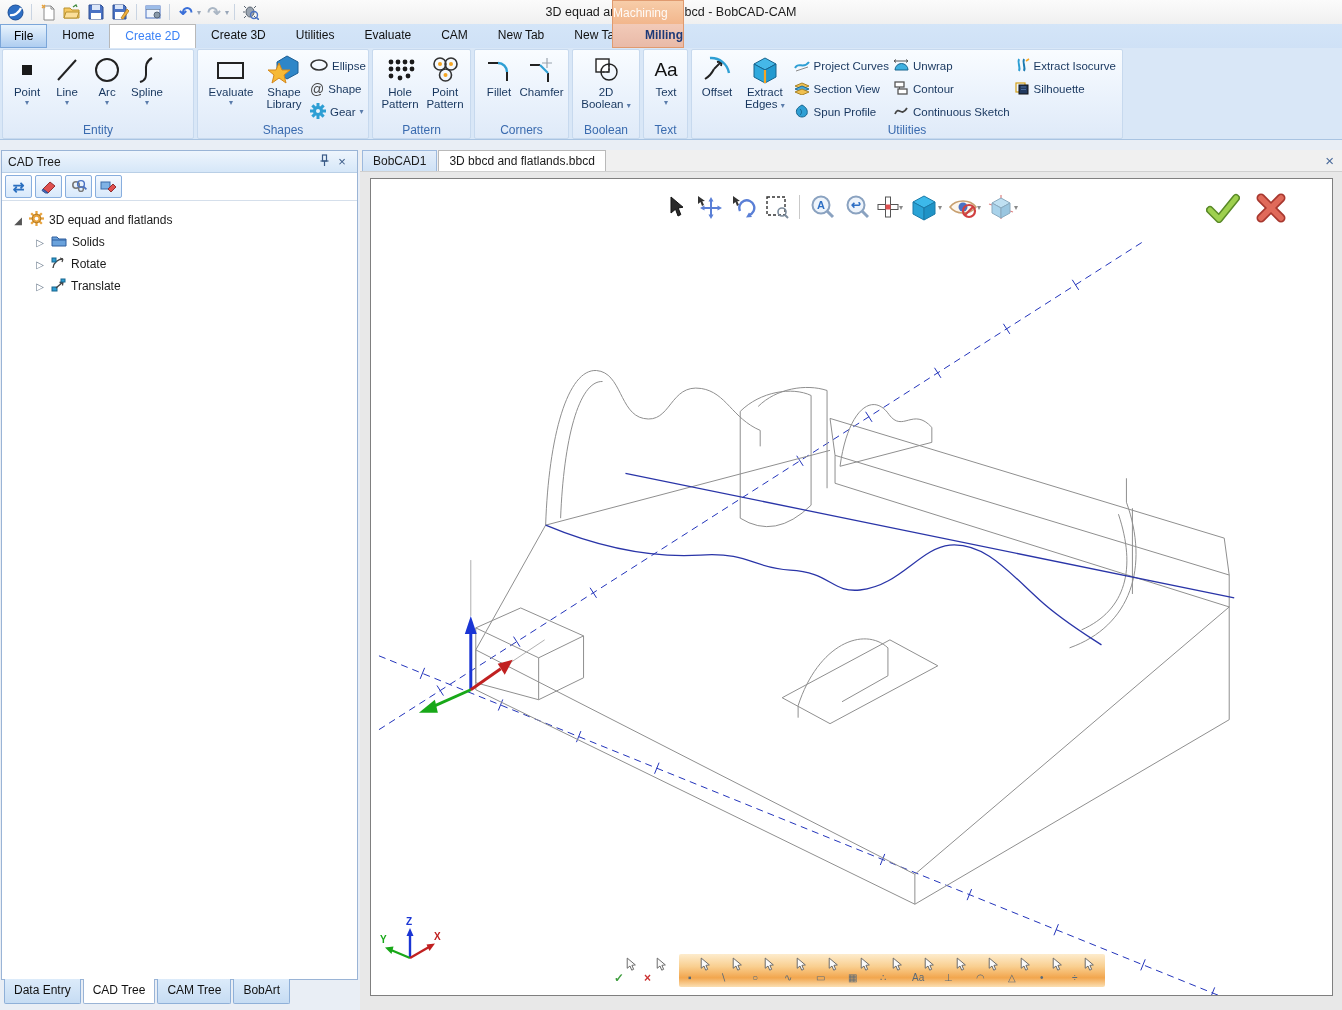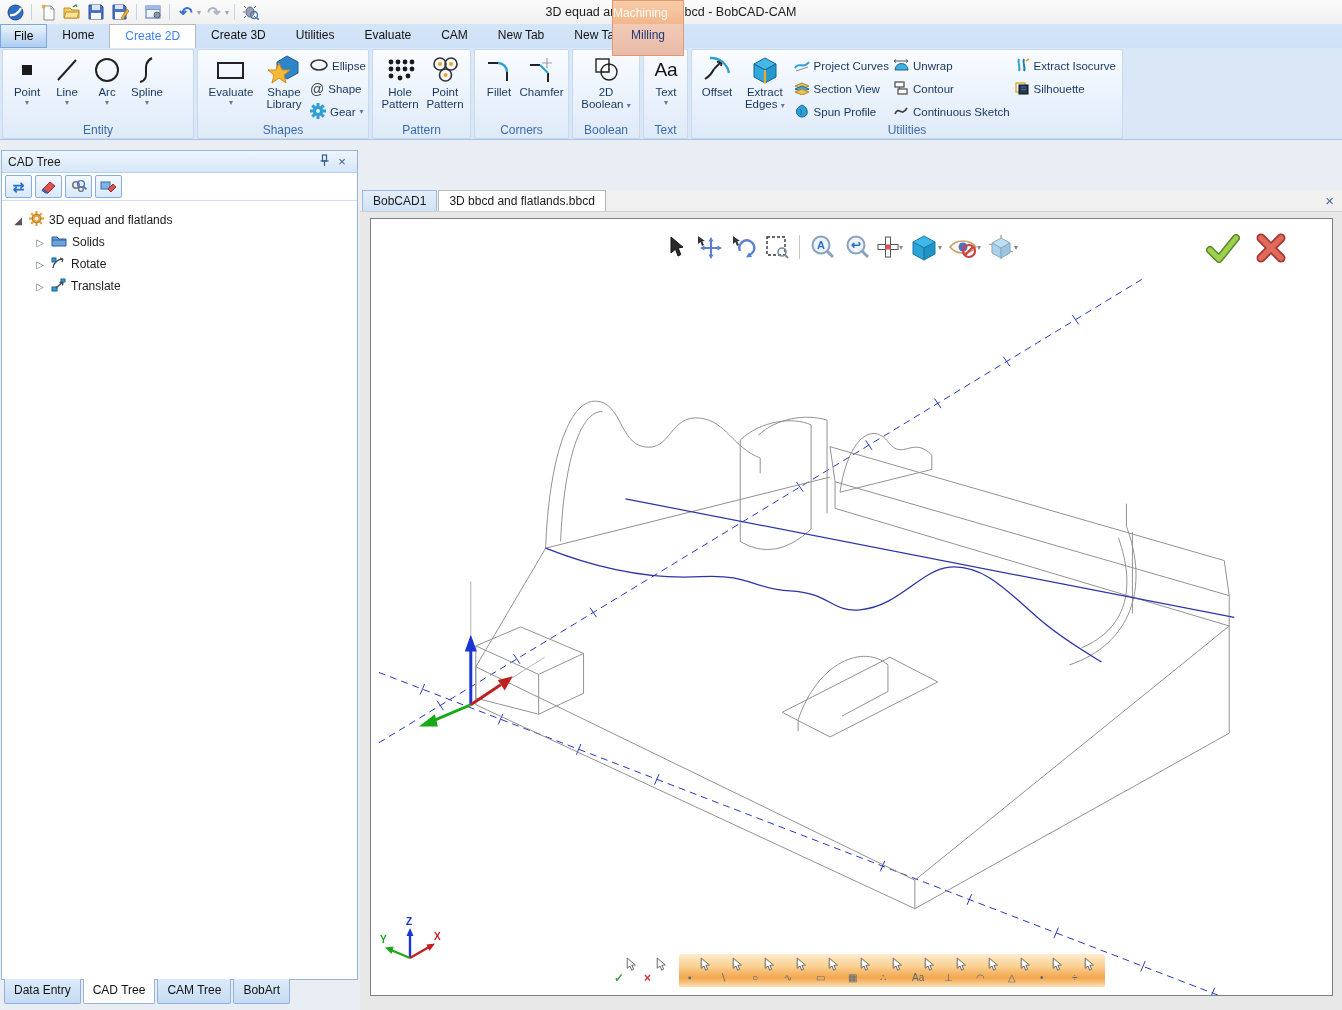--- a/index.html
+++ b/index.html
@@ -16,21 +16,21 @@
   .u-undo { color:#3a6fd8; font-size:16px; font-weight:bold; }
   .u-redo { color:#aab6c4; font-size:16px; font-weight:bold; }
 
   
   .tabrow { position:absolute; left:0; top:24px; right:0; height:24px; background:linear-gradient(#d4e5f8,#cfe1f6); display:flex; align-items:stretch; }
   .rtab { padding:0 15px; line-height:23px; color:#111; font-size:12px; cursor:default; }
   .rtab.file { background:linear-gradient(#e8f3fd,#aecdf0); border:1px solid #7ba6d9; color:#000; padding:0 13px; }
   .rtab.active { background:#fff; border:1px solid #b9b9b9; border-bottom:none; color:#3b82f6; }
   .ctx { position:absolute; left:612px; top:0; width:72px; height:48px; z-index:5; }
   .ctx-head { height:24px; background:linear-gradient(#f7cda9,#f2b68c); color:rgba(255,255,255,0.92); text-align:left; line-height:24px; font-size:12px; border:1px solid #e09a6f; border-bottom:none; }
-  .ctx-tab { height:32px; background:linear-gradient(#f2cab8,#e9baa8); color:#1e3a78; text-align:center; line-height:23px; font-size:12px; border:1px solid #e09a6f; border-top:none; }
+  .ctx-tab { height:24px; background:linear-gradient(#f2cab8,#e9baa8); color:#1e3a78; text-align:right; line-height:23px; font-size:12px; border:1px solid #e09a6f; border-top:none;font-weight:bold; }
 
   
   .ribbon { position:absolute; left:0; top:48px; right:0; height:92px; background:#d9e7f7; border-bottom:1px solid #a9c4e2; display:flex; gap:3px; padding:1px 2px 0 2px; }
   .rgroup { position:relative; background:linear-gradient(#f9fcff,#eaf2fc 55%,#dfeaf8); border:1px solid #c7d9ee; border-radius:2px; padding:3px 4px 17px 4px; display:flex; align-items:flex-start; }
   .rg-label { position:absolute; left:0; right:0; bottom:1px; text-align:center; font-size:12px; color:#3a6baf; }
   .bbtn { display:flex; flex-direction:column; align-items:center; justify-content:flex-start; min-width:40px; padding:1px 2px; color:#17365e; font-size:11.5px; line-height:12px; text-align:center; cursor:default; }
   .bbtn .bicon { height:32px; display:flex; align-items:center; justify-content:center; }
   .bbtn .drop { font-size:8px; color:#5a7cab; line-height:8px; margin-top:1px; }
   .scol { display:flex; flex-direction:column; justify-content:flex-end; gap:2px; padding-top:2px; }
   .sbtn { display:flex; align-items:center; gap:4px; height:21px; color:#17365e; font-size:11.5px; white-space:nowrap; padding:0 2px; cursor:default; }
@@ -50,21 +50,21 @@
   .tree { padding:8px 0 0 10px; }
   .trow { display:flex; align-items:center; height:22px; gap:5px; color:#1a1a1a; font-size:12px; }
   .trow .exp { width:12px; color:#6a7a8c; font-size:10px; text-align:center; }
   .trow.child { padding-left:22px; }
   .trow .exp.open { color:#555; }
   .panel-tabs { position:absolute; left:2px; bottom:-25px; display:flex; gap:2px; height:25px; }
   .ptab { padding:4px 9px 0 9px; font-size:12px; color:#111; background:linear-gradient(#dcebfa,#c6dcf3); border:1px solid #8fb0d8; border-top:none; border-radius:0 0 2px 2px; }
   .ptab.active { background:#fff; border-color:#9ab4d6; }
 
   
-  .doc-area { position:absolute; left:360px; top:10px; right:0; bottom:0; background:#e8e8e8;margin-top:40px; }
+  .doc-area { position:absolute; left:360px; top:10px; right:0; bottom:0; background:#e8e8e8; }
   .doc-tabs { height:22px; background:#f0f0f0; border-bottom:1px solid #cfcfcf; display:flex; align-items:stretch; padding-left:2px; }
   .dtab { padding:0 10px; line-height:21px; font-size:12px; color:#1a1a1a; background:linear-gradient(#e4eefa,#cfe2f6); border:1px solid #9db9dd; border-bottom:none; margin-right:1px; }
   .dtab.active { background:#fff; border-color:#b9b9b9; }
   .doc-close { margin-left:auto; margin-right:8px; align-self:center; color:#4a6a9a; font-size:15px; line-height:15px; cursor:default; }
 
   .viewport { position:absolute; left:10px; top:28px; right:9px; bottom:14px; background:#fff; border:1px solid #7f7f7f; }
   .geom { position:absolute; left:0; top:0; width:100%; height:100%; }
 
   
   .vp-toolbar { position:absolute; left:290px; top:12px; height:32px; display:flex; align-items:center; gap:6px; }

